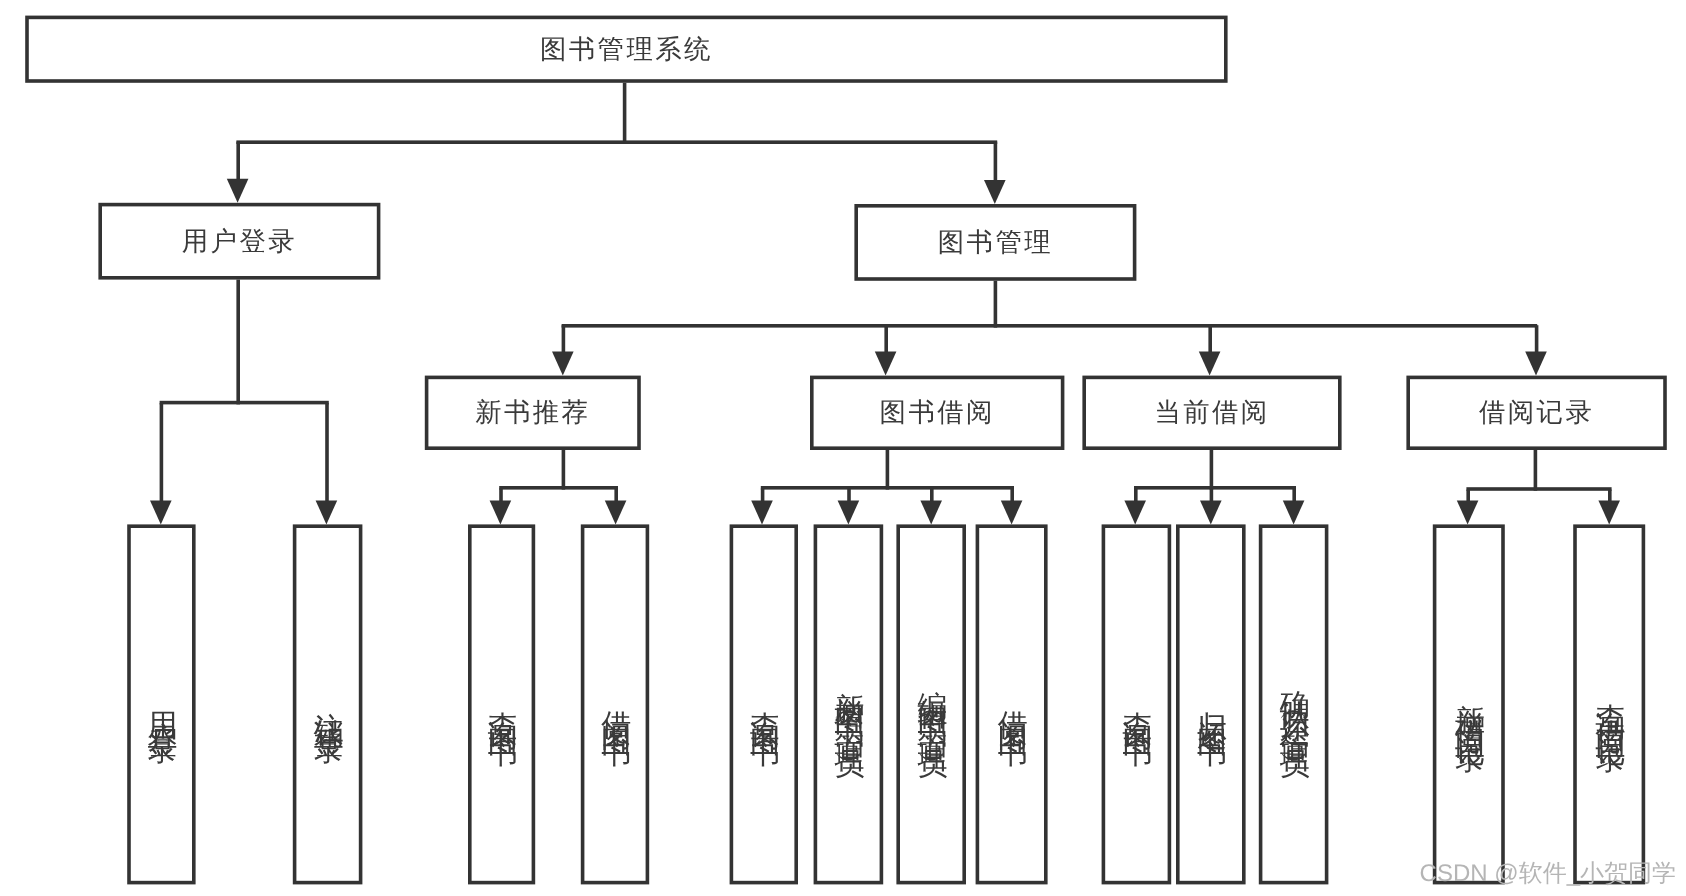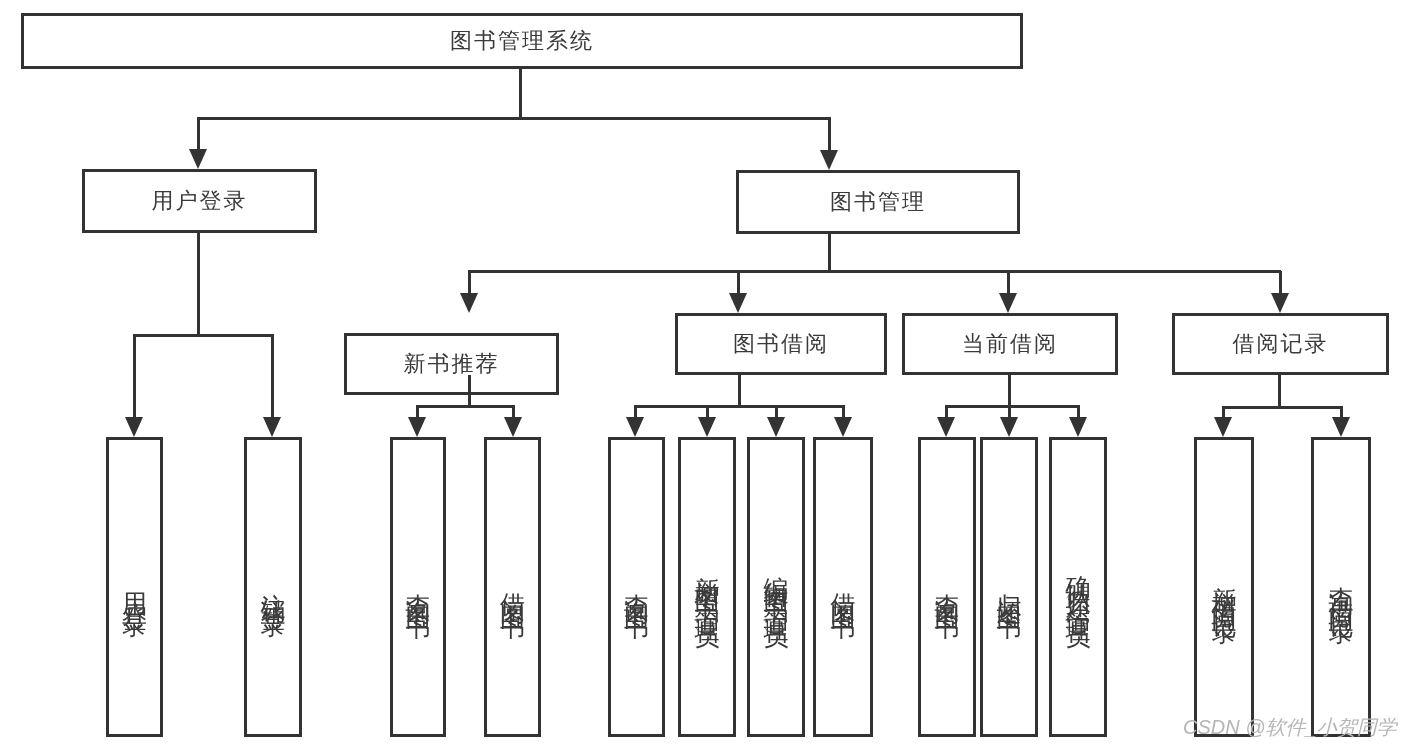--- a/index.html
+++ b/index.html
@@ -58,34 +58,33 @@
     border-left: 9px solid transparent;
     border-right: 9px solid transparent;
     border-top: 20px solid var(--line);
   }
   .watermark {
     position: absolute;
     left: 1183px; top: 714px;
     font-size: 20px;
     color: var(--watermark);
     white-space: nowrap;
-    font-style: italic;
   }
 </style>
 </head>
 <body>
 
 <div class="canvas">
 
   <div class="node h-node" style="left:21px; top:13px; width:1002px; height:56px;">图书管理系统</div>
 
   <div class="node h-node" style="left:82px; top:169px; width:235px; height:64px;">用户登录</div>
-  <div class="node h-node" style="left:712px; top:170px; width:284px; height:64px;margin-left:24px;">图书管理</div>
+  <div class="node h-node" style="left:712px; top:170px; width:235px; height:64px;">图书管理</div>
 
-  <div class="node h-node" style="left:344px; top:313px; width:215px; height:62px;margin-top:20px;">新书推荐</div>
+  <div class="node h-node" style="left:354px; top:313px; width:180px; height:62px;">新书推荐</div>
   <div class="node h-node" style="left:634px; top:313px; width:212px; height:62px;margin-left:41px;">图书借阅</div>
   <div class="node h-node" style="left:1172px; top:313px; width:217px; height:62px;">借阅记录</div>
   <div class="node h-node" style="left:902px; top:313px; width:216px; height:62px;">当前借阅</div>
 
   <div class="node v-node" style="left:106px; top:437px; width:57px; height:300px;">
     <span class="vtext">用户登录</span>
   </div>
   <div class="node v-node" style="left:244px; top:437px; width:58px; height:300px;">
     <span class="vtext">注销登录</span>
   </div>

